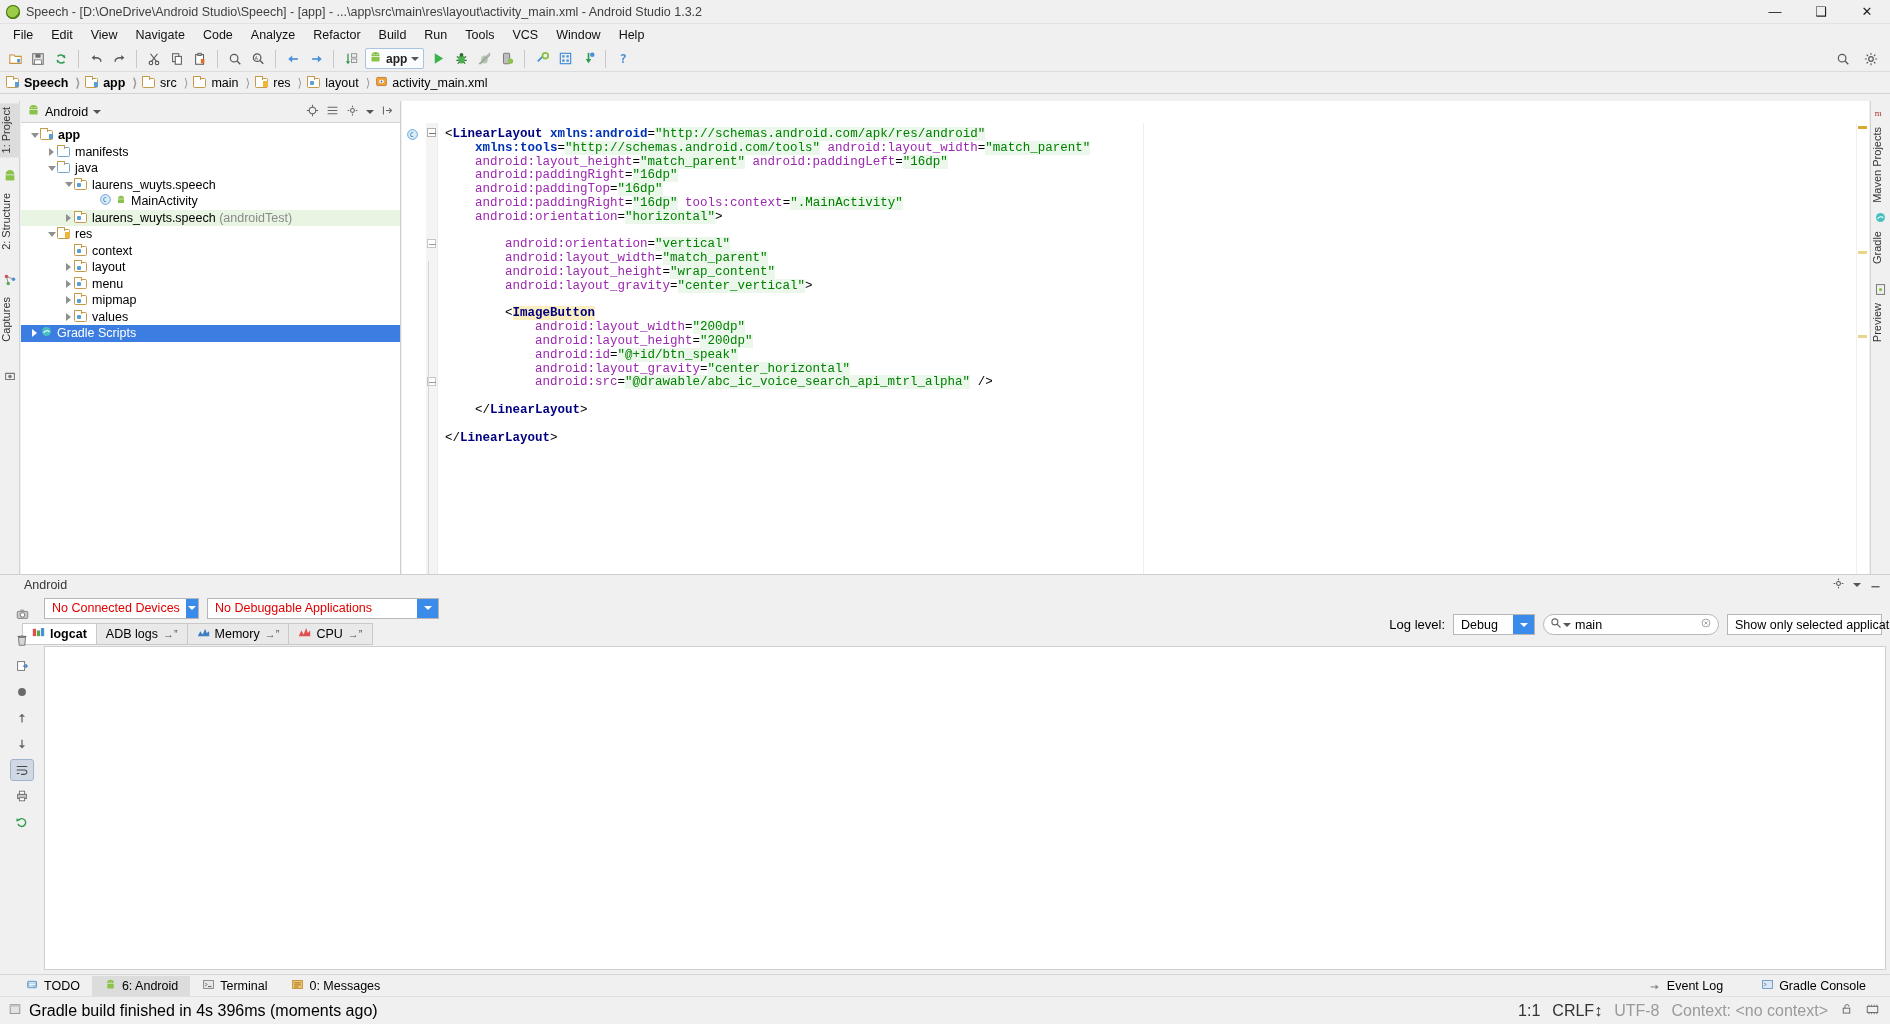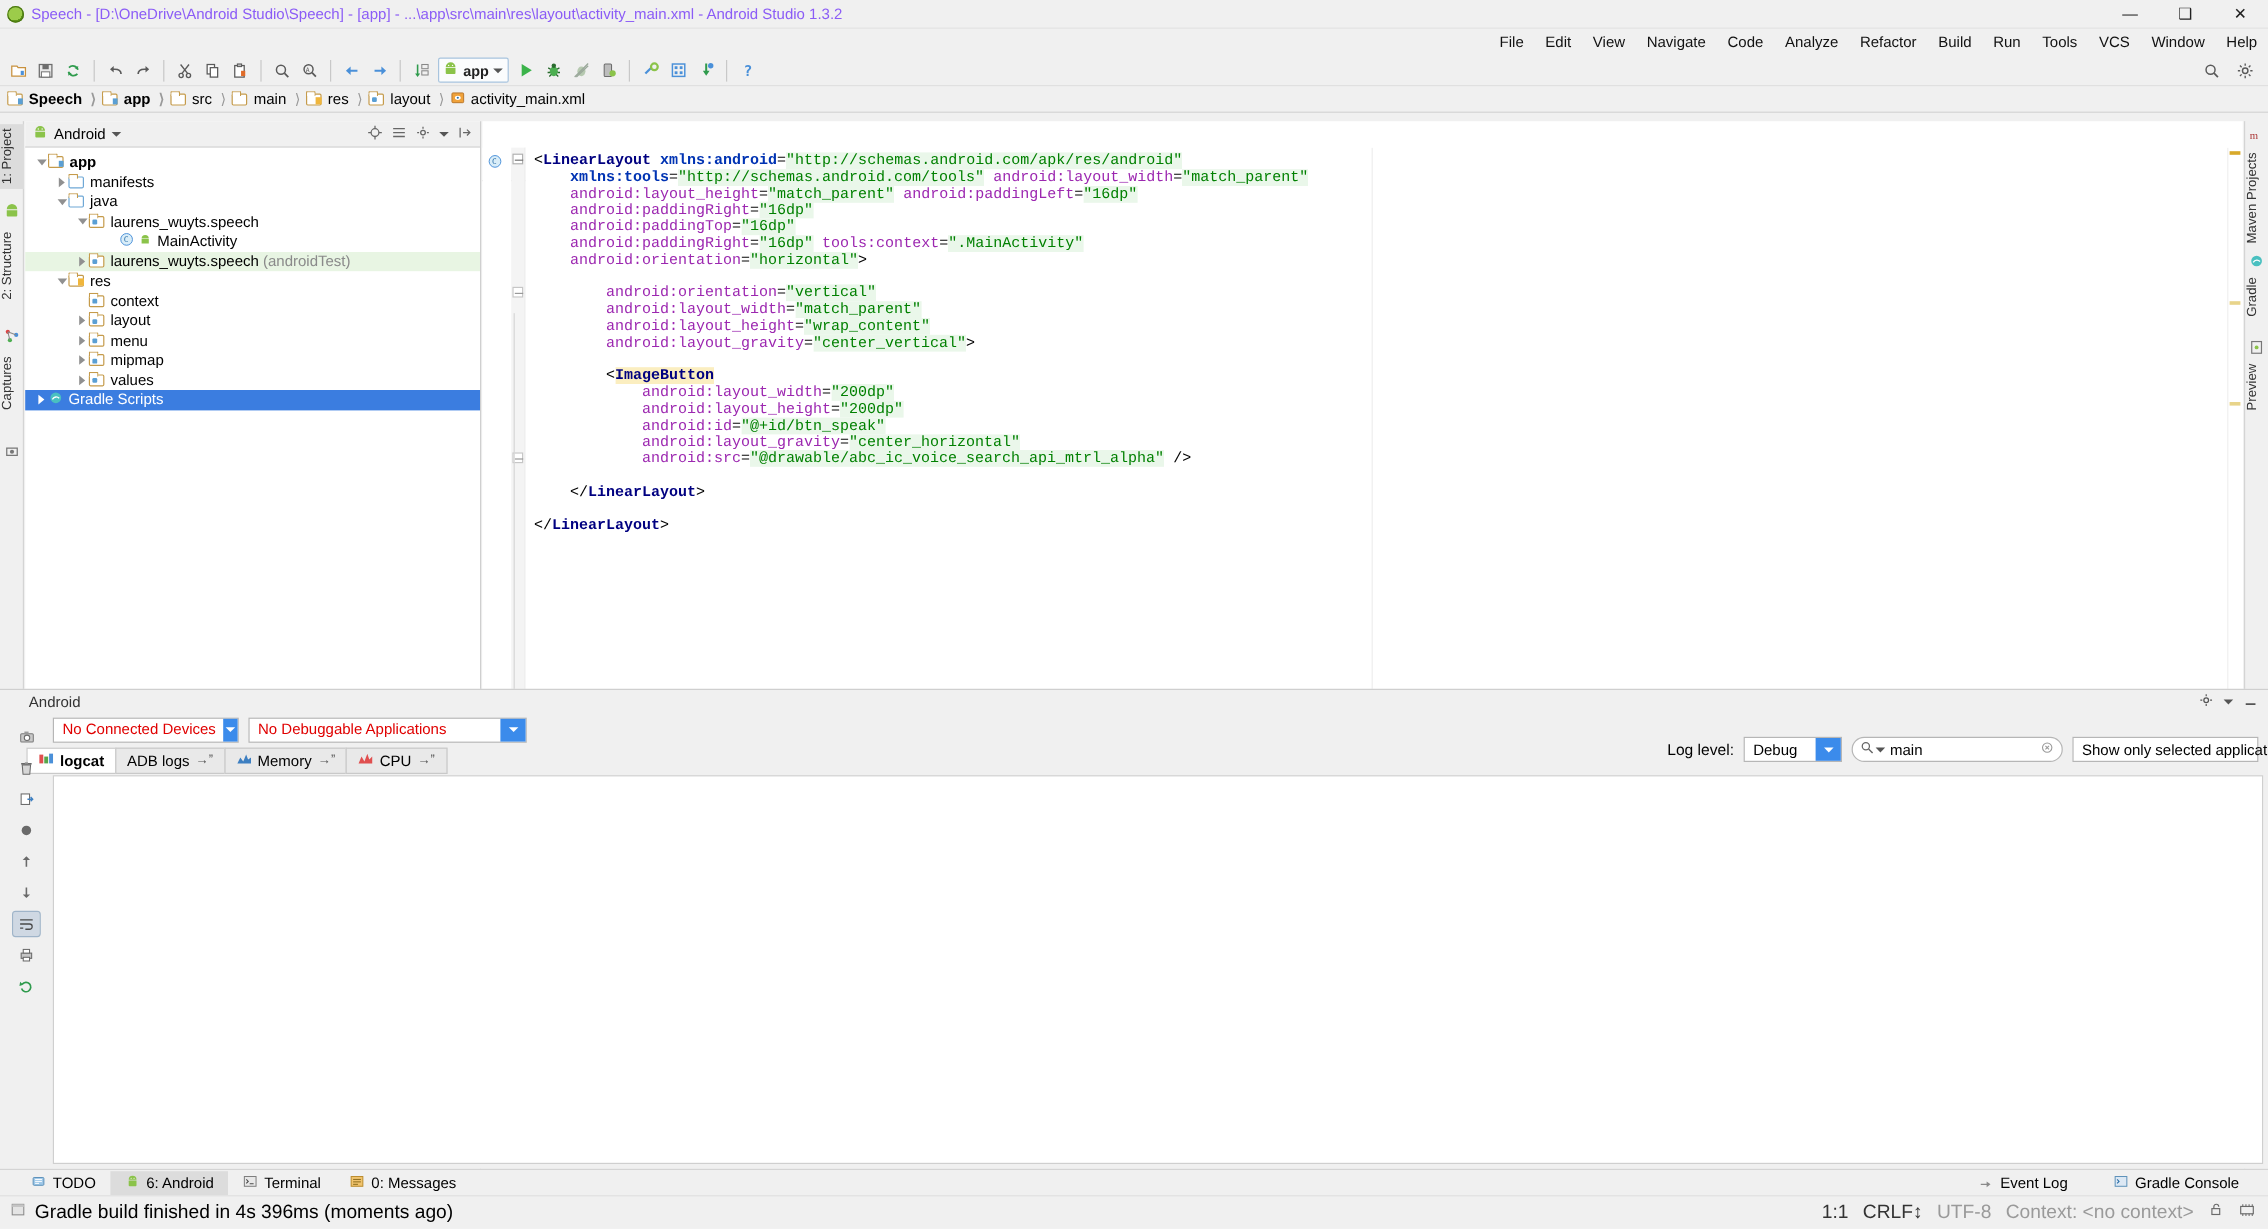--- a/index.html
+++ b/index.html
@@ -20,30 +20,30 @@
     height: 24px; display:flex; align-items:center;
     background:#f0f0f0; border-bottom:1px solid #e2e2e2;
     padding-left:6px; font-size:12.5px;
   }
   .titlebar .tb-icon {
     width:14px;height:14px;border-radius:50%;
     background: radial-gradient(circle at 45% 40%, #9ccc4a 0 55%, #5f9618 56% 100%);
     margin-right:6px; flex:none;
     box-shadow: inset 0 0 0 1px #4a7512;
   }
-  .titlebar .tb-title { white-space:nowrap; color:#8b5cf6;text-align:center; }
+  .titlebar .tb-title { white-space:nowrap; color:#404040;text-align:center; }
   .win-btns { margin-left:auto; display:flex; height:24px; }
   .win-btns div {
     width:46px; display:flex; align-items:center; justify-content:center;
     color:#222; font-size:13px;
   }
 
   
   .menubar { height:22px; display:flex; align-items:center; padding-left:4px;
-             background:#f0f0f0; font-size:12.5px;justify-content:flex-end; }
+             background:#f0f0f0; font-size:12.5px; }
   .menubar .mi { padding:2px 9px; color:#111; white-space:nowrap; }
 
   
   .toolbar { height:26px; display:flex; align-items:center; padding:0 4px;
              background:#f0f0f0; border-bottom:1px solid #dcdcdc; gap:1px; }
   .tbtn { width:22px;height:22px;display:flex;align-items:center;justify-content:center;
           border-radius:2px; }
   .tsep { width:1px;height:18px;background:#c8c8c8;margin:0 5px; }
   .runcfg { display:flex;align-items:center;gap:4px;height:21px;
             border:1px solid #a8c4de; background:#fbfcfd; border-radius:2px;

